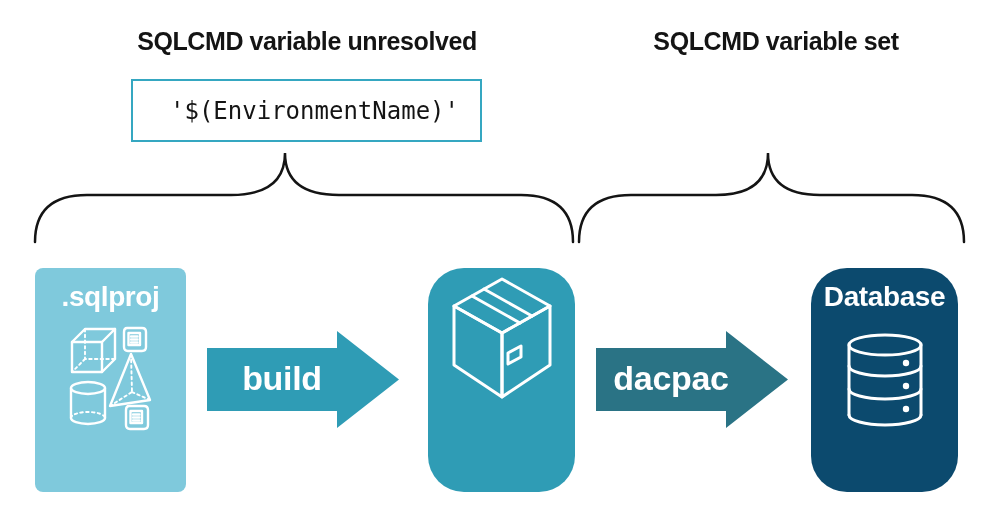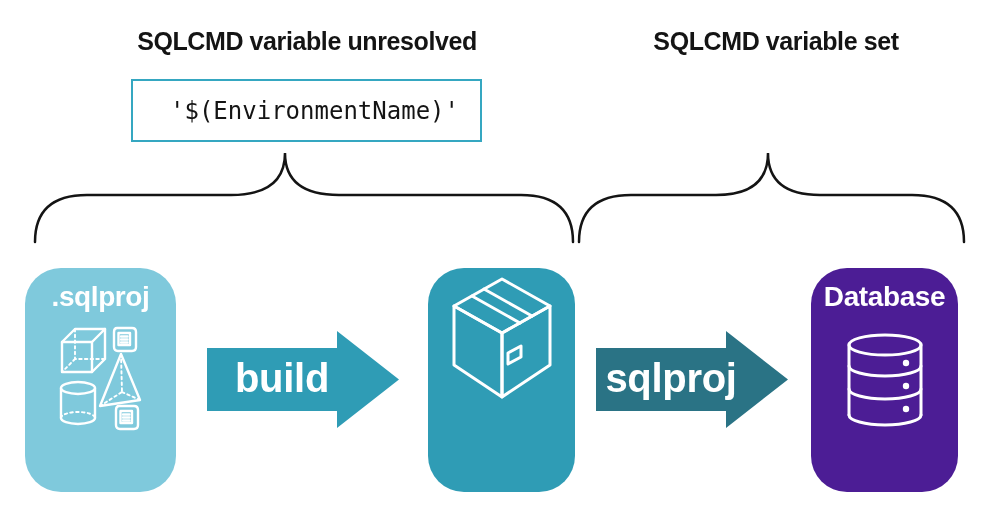--- a/index.html
+++ b/index.html
@@ -25,21 +25,21 @@
     font-size:24px;color:#141414;white-space:pre;
   }
   .brace{position:absolute;top:149px;}
   .brace path{fill:none;stroke-width:2.5;stroke-linecap:round;}
   .brace-left{left:33px;}
   .brace-right{left:577px;}
   .card{
     position:absolute;top:268px;height:224px;border-radius:36px;
     box-sizing:border-box;text-align:center;
   }
-  .card-sqlproj{left:25px;width:151px;}
+  .card-sqlproj{left:35px;width:151px;border-radius:8px;}
   .card-dacpac{left:428px;width:147px;}
   .card-database{left:811px;width:147px;}
   .card-title{
     margin-top:13px;font-size:28px;font-weight:700;color:#ffffff;
     letter-spacing:-0.4px;
   }
   .card-icon{display:block;margin:0 auto;}
   .icon-sqlproj{margin-top:11px;}
   .icon-dacpac{margin-top:9px;}
   .icon-database{margin-top:20px;}
@@ -48,21 +48,21 @@
   }
   .sw{stroke-width:2.4;}
   .sw3{stroke-width:3;}
   .dash{stroke-width:1.9;stroke-dasharray:2.5 3.2;}
   .dot{fill:#ffffff;stroke:none;}
   .arrow-wrap{position:absolute;top:331px;width:192px;height:97px;}
   .aw-build{left:207px;}
   .aw-deploy{left:596px;}
   .arrow-label{
     position:absolute;left:0;top:50%;transform:translateY(-53%);
-    width:150px;text-align:center;font-size:40px;font-weight:700;
+    width:150px;text-align:center;font-size:34px;font-weight:700;
     color:#ffffff;letter-spacing:-0.3px;
   }
 </style>
 </head>
 <body>
 
 <div class="stage">
 
   <div class="heading h-left">SQLCMD variable unresolved</div>
   <div class="heading h-right">SQLCMD variable set</div>
@@ -125,24 +125,24 @@
       <path class="sw3" d="M 100 29 L 100 88 L 52 120 L 52 56 Z"></path>
       <path class="sw3" d="M 22 19 L 70 46 M 34 12 L 82 39"></path>
       <path class="sw3" d="M 58 76 L 71 69 L 71 80 L 58 87 Z"></path>
     </svg>
   </div>
 
   <div class="arrow-wrap aw-deploy">
     <svg width="192" height="97" viewBox="0 0 192 97">
       <polygon points="0,17 130,17 130,0 192,48.5 130,97 130,80 0,80" fill="#2a7385"></polygon>
     </svg>
-    <div class="arrow-label">sqlproj</div>
+    <div class="arrow-label">dacpac</div>
   </div>
 
-  <div class="card card-database" style="background: #4c1d95;">
+  <div class="card card-database" style="background: #0c4a6e;">
     <div class="card-title">Database</div>
     <svg class="card-icon icon-database" width="78" height="94" viewBox="0 0 78 94">
       <ellipse class="sw3" cx="39" cy="12" rx="36" ry="10"></ellipse>
       <path class="sw3" d="M 3 12 L 3 82 M 75 12 L 75 82"></path>
       <path class="sw3" d="M 3 82 A 36 10 0 0 0 75 82"></path>
       <path class="sw3" d="M 3 33 A 36 10 0 0 0 75 33"></path>
       <path class="sw3" d="M 3 56 A 36 10 0 0 0 75 56"></path>
       <circle class="dot" cx="60" cy="30" r="3.2"></circle>
       <circle class="dot" cx="60" cy="53" r="3.2"></circle>
       <circle class="dot" cx="60" cy="76" r="3.2"></circle>

